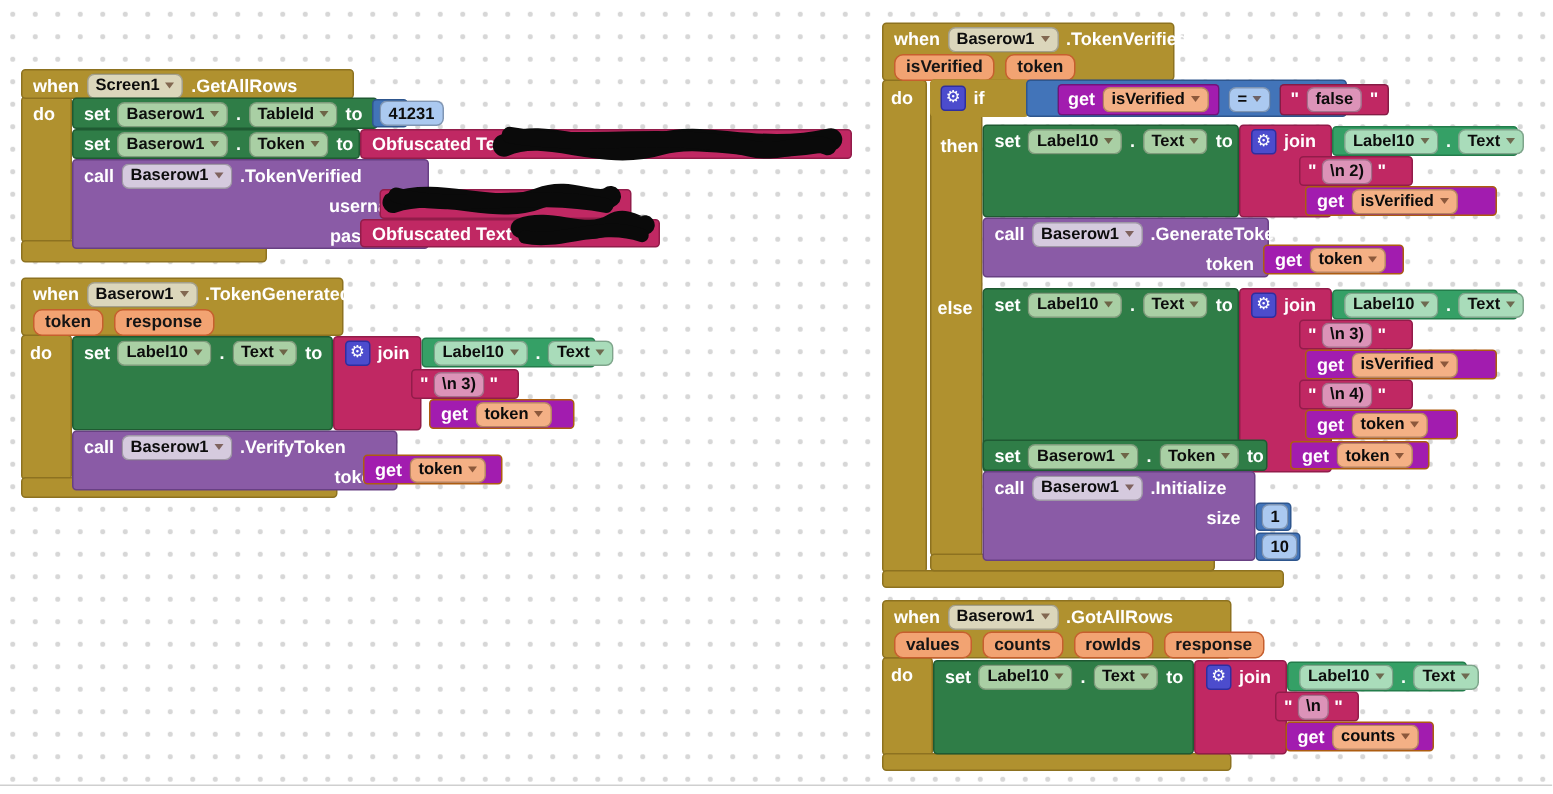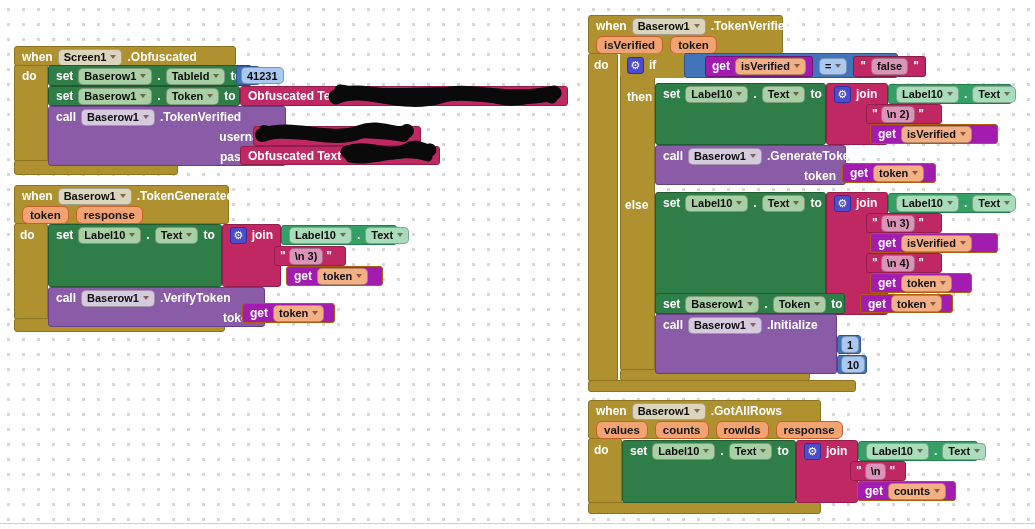--- a/index.html
+++ b/index.html
@@ -50,41 +50,41 @@
   <div>
     <div class="gs" style="left:14px;top:64px;width:34px;height:98px;"></div>
     <div class="gs" style="left:14px;top:160px;width:164px;height:15px;"></div>
     <div class="b c-gold" style="left:14px;top:46px;width:222px;height:20px;">
       <div class="line">
         <span class="t">when</span>
         <span class="pill p-gold">
             <b>Screen1</b>
             <i class="tri"></i>
           </span>
-        <span class="t">.Obfuscated</span>
+        <span class="t">.GetAllRows</span>
       </div>
     </div>
     <span class="kw" style="left:22px;top:69px;">do</span>
 
     <div class="b c-green" style="left:48px;top:65px;width:204px;height:21px;">
       <div class="line">
         <span class="t">set</span>
         <span class="pill p-green">
             <b>Baserow1</b>
             <i class="tri"></i>
           </span>
         <span class="t">.</span>
         <span class="pill p-green">
             <b>TableId</b>
             <i class="tri"></i>
           </span>
         <span class="t">to</span>
       </div>
     </div>
-    <div class="b c-blue" style="left:236px;top:66px;width:24px;height:19px;">
+    <div class="b c-blue" style="left:248px;top:66px;width:24px;height:19px;">
       <div class="line" style="height:17px;padding:0 4px;">
         <span class="pill p-blue">
             <b>41231</b>
           </span>
       </div>
     </div>
 
     <div class="b c-green" style="left:48px;top:86px;width:192px;height:20px;">
       <div class="line" style="height:18px;">
         <span class="t">set</span>
@@ -462,20 +462,23 @@
     </div>
     <div class="b c-purple" style="left:655px;top:314px;width:182px;height:60px;">
       <div class="line">
         <span class="t">call</span>
         <span class="pill p-purple">
             <b>Baserow1</b>
             <i class="tri"></i>
           </span>
         <span class="t">.Initialize</span>
       </div>
+      <div class="line right">
+          <span class="t">size</span>
+        </div>
     </div>
     <div class="b c-blue" style="left:837px;top:335px;width:24px;height:19px;">
       <div class="line" style="height:17px;padding:0 3px;">
         <span class="pill p-blue">
             <b>1</b>
           </span>
       </div>
     </div>
     <div class="b c-blue" style="left:837px;top:355px;width:30px;height:19px;">
       <div class="line" style="height:17px;padding:0 3px;">

